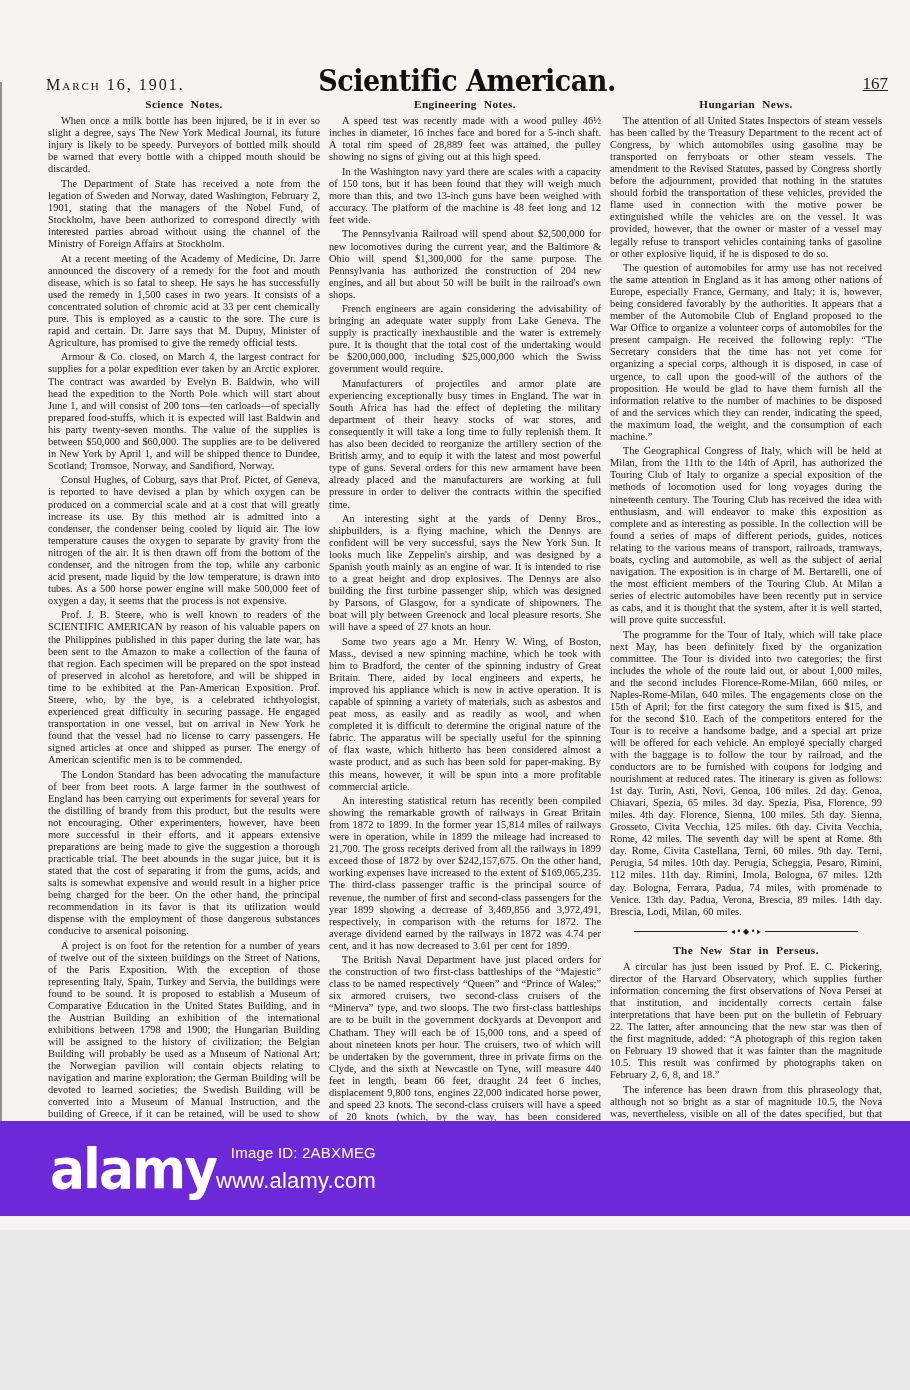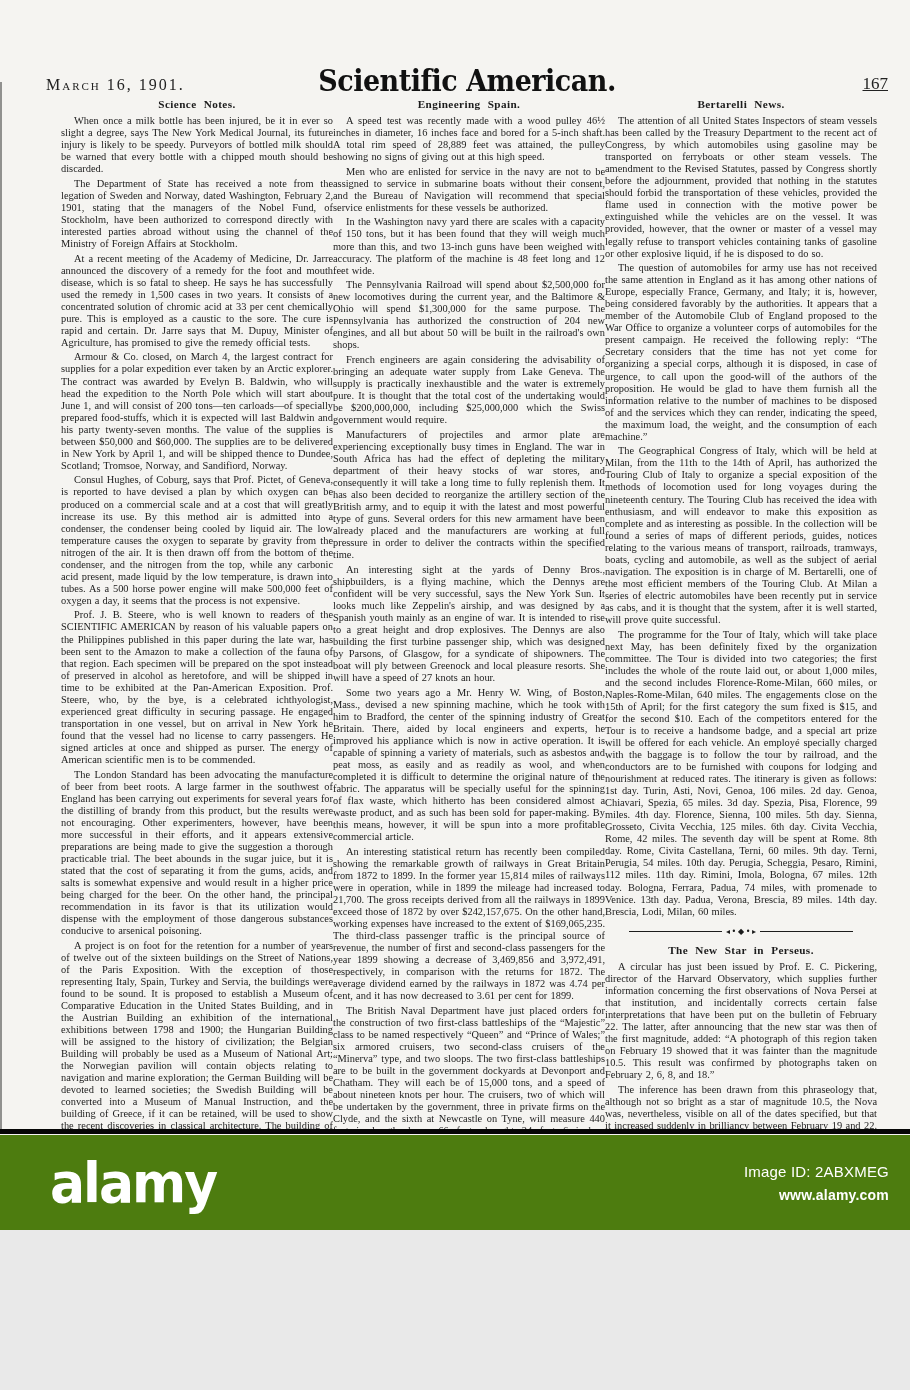--- a/index.html
+++ b/index.html
@@ -30,21 +30,21 @@
     font-weight:bold;font-size:27px;letter-spacing:-.5px;color:#111;
     transform:scaleY(1.08);
     flex:1;text-align:center;padding-bottom:0px;
   }
   .page-number{
     font-size:17px;color:#222;width:220px;text-align:right;padding-bottom:2px;text-decoration:underline;
   }
   
   .columns{
     position:absolute;top:96px;left:48px;right:20px;bottom:99px;
-    display:flex;gap:0;overflow:hidden;justify-content:center;
+    display:flex;gap:9px;overflow:hidden;
   }
   .col{
     width:272px;flex:0 0 272px;
     font-size:10.4px;line-height:12.05px;
     text-align:justify;
     word-spacing:.6px;
     overflow:hidden;
   }
   .section-heading{
     text-align:center;font-weight:bold;font-size:11.2px;
@@ -59,35 +59,35 @@
     display:flex;align-items:center;gap:4px;
     margin:9px 24px 7px 24px;height:10px;
   }
   .orn-line{flex:1;height:1px;background:#1c1c1c;}
   .orn-center{font-size:8px;line-height:8px;color:#1c1c1c;font-family:"DejaVu Sans",sans-serif;}
   
   .footer-edge{
     position:absolute;left:0;right:0;bottom:96px;height:5px;background:#060606;
   }
   .footer{
-    position:absolute;left:0;right:0;bottom:0;height:95px;background:#4d7c0f;
-    display:flex;align-items:center;justify-content:space-between;
+    position:absolute;left:0;right:0;bottom:14px;height:95px;background:#6d28d9;
+    display:flex;align-items:center;justify-content:flex-start;
     font-family:"Liberation Sans", sans-serif;
   }
   .alamy-logo{
     margin-left:50px;color:#ffffff;
     font-size:52px;font-weight:bold;letter-spacing:-2px;
     font-family:"DejaVu Sans", sans-serif;
     transform:scaleY(1.05);
   }
   .footer-right{
     margin-right:21px;text-align:right;color:#ffffff;
   }
   .image-id{font-size:15px;font-weight:normal;margin-bottom:7px;letter-spacing:.2px;}
-  .alamy-url{font-size:14px;font-weight:bold;letter-spacing:.2px;}
+  .alamy-url{font-size:22px;font-weight:normal;letter-spacing:.2px;}
 </style>
 </head>
 <body>
 
 <div class="page">
   <div class="scan-edge-left"></div>
 
   <div class="header">
     <div class="issue-date">March 16, 1901.</div>
     <div class="masthead">Scientific American.</div>
@@ -100,34 +100,33 @@
         <p class="body-par">When once a milk bottle has been injured, be it in ever so slight a degree, says The New York Medical Journal, its future injury is likely to be speedy.  Purveyors of bottled milk should be warned that every bottle with a chipped mouth should be discarded.</p>
         <p class="body-par">The Department of State has received a note from the legation of Sweden and Norway, dated Washington, February 2, 1901, stating that the managers of the Nobel Fund, of Stockholm, have been authorized to correspond directly with interested parties abroad without using the channel of the Ministry of Foreign Affairs at Stockholm.</p>
         <p class="body-par">At a recent meeting of the Academy of Medicine, Dr. Jarre announced the discovery of a remedy for the foot and mouth disease, which is so fatal to sheep.  He says he has successfully used the remedy in 1,500 cases in two years.  It consists of a concentrated solution of chromic acid at 33 per cent chemically pure.  This is employed as a caustic to the sore.  The cure is rapid and certain.  Dr. Jarre says that M. Dupuy, Minister of Agriculture, has promised to give the remedy official tests.</p>
         <p class="body-par">Armour &amp; Co. closed, on March 4, the largest contract for supplies for a polar expedition ever taken by an Arctic explorer.  The contract was awarded by Evelyn B. Baldwin, who will head the expedition to the North Pole which will start about June 1, and will consist of 200 tons—ten carloads—of specially prepared food-stuffs, which it is expected will last Baldwin and his party twenty-seven months.  The value of the supplies is between $50,000 and $60,000.  The supplies are to be delivered in New York by April 1, and will be shipped thence to Dundee, Scotland; Tromsoe, Norway, and Sandifiord, Norway.</p>
         <p class="body-par">Consul Hughes, of Coburg, says that Prof. Pictet, of Geneva, is reported to have devised a plan by which oxygen can be produced on a commercial scale and at a cost that will greatly increase its use.  By this method air is admitted into a condenser, the condenser being cooled by liquid air.  The low temperature causes the oxygen to separate by gravity from the nitrogen of the air.  It is then drawn off from the bottom of the condenser, and the nitrogen from the top, while any carbonic acid present, made liquid by the low temperature, is drawn into tubes.  As a 500 horse power engine will make 500,000 feet of oxygen a day, it seems that the process is not expensive.</p>
         <p class="body-par">Prof. J. B. Steere, who is well known to readers of the SCIENTIFIC AMERICAN by reason of his valuable papers on the Philippines published in this paper during the late war, has been sent to the Amazon to make a collection of the fauna of that region.  Each specimen will be prepared on the spot instead of preserved in alcohol as heretofore, and will be shipped in time to be exhibited at the Pan-American Exposition.  Prof. Steere, who, by the bye, is a celebrated ichthyologist, experienced great difficulty in securing passage.  He engaged transportation in one vessel, but on arrival in New York he found that the vessel had no license to carry passengers.  He signed articles at once and shipped as purser.  The energy of American scientific men is to be commended.</p>
         <p class="body-par">The London Standard has been advocating the manufacture of beer from beet roots.  A large farmer in the southwest of England has been carrying out experiments for several years for the distilling of brandy from this product, but the results were not encouraging.  Other experimenters, however, have been more successful in their efforts, and it appears extensive preparations are being made to give the suggestion a thorough practicable trial.  The beet abounds in the sugar juice, but it is stated that the cost of separating it from the gums, acids, and salts is somewhat expensive and would result in a higher price being charged for the beer.  On the other hand, the principal recommendation in its favor is that its utilization would dispense with the employment of those dangerous substances conducive to arsenical poisoning.</p>
         <p class="body-par">A project is on foot for the retention for a number of years of twelve out of the sixteen buildings on the Street of Nations, of the Paris Exposition.  With the exception of those representing Italy, Spain, Turkey and Servia, the buildings were found to be sound.  It is proposed to establish a Museum of Comparative Education in the United States Building, and in the Austrian Building an exhibition of the international exhibitions between 1798 and 1900; the Hungarian Building will be assigned to the history of civilization; the Belgian Building will probably be used as a Museum of National Art; the Norwegian pavilion will contain objects relating to navigation and marine exploration; the German Building will be devoted to learned societies; the Swedish Building will be converted into a Museum of Manual Instruction, and the building of Greece, if it can be retained, will be used to show the recent discoveries in classical architecture.  The building of Finland will be devoted to geography, and of Monaco to oceanography.  The building occupied by Great Britain will be reserved for sanitary science and bacteriology.</p>
       </div>
       <div class="col">
-        <div class="section-heading">Engineering Spain.</div>
+        <div class="section-heading">Engineering Notes.</div>
         <p class="body-par">A speed test was recently made with a wood pulley 46½ inches in diameter, 16 inches face and bored for a 5-inch shaft.  A total rim speed of 28,889 feet was attained, the pulley showing no signs of giving out at this high speed.</p>
-        <p class="body-par">Men who are enlisted for service in the navy are not to be assigned to service in submarine boats without their consent, and the Bureau of Navigation will recommend that special service enlistments for these vessels be authorized.</p>
         <p class="body-par">In the Washington navy yard there are scales with a capacity of 150 tons, but it has been found that they will weigh much more than this, and two 13-inch guns have been weighed with accuracy.  The platform of the machine is 48 feet long and 12 feet wide.</p>
         <p class="body-par">The Pennsylvania Railroad will spend about $2,500,000 for new locomotives during the current year, and the Baltimore &amp; Ohio will spend $1,300,000 for the same purpose.  The Pennsylvania has authorized the construction of 204 new engines, and all but about 50 will be built in the railroad's own shops.</p>
         <p class="body-par">French engineers are again considering the advisability of bringing an adequate water supply from Lake Geneva.  The supply is practically inexhaustible and the water is extremely pure.  It is thought that the total cost of the undertaking would be $200,000,000, including $25,000,000 which the Swiss government would require.</p>
         <p class="body-par">Manufacturers of projectiles and armor plate are experiencing exceptionally busy times in England.  The war in South Africa has had the effect of depleting the military department of their heavy stocks of war stores, and consequently it will take a long time to fully replenish them.  It has also been decided to reorganize the artillery section of the British army, and to equip it with the latest and most powerful type of guns.  Several orders for this new armament have been already placed and the manufacturers are working at full pressure in order to deliver the contracts within the specified time.</p>
         <p class="body-par">An interesting sight at the yards of Denny Bros., shipbuilders, is a flying machine, which the Dennys are confident will be very successful, says the New York Sun.  It looks much like Zeppelin's airship, and was designed by a Spanish youth mainly as an engine of war.  It is intended to rise to a great height and drop explosives.  The Dennys are also building the first turbine passenger ship, which was designed by Parsons, of Glasgow, for a syndicate of shipowners.  The boat will ply between Greenock and local pleasure resorts.  She will have a speed of 27 knots an hour.</p>
         <p class="body-par">Some two years ago a Mr. Henry W. Wing, of Boston, Mass., devised a new spinning machine, which he took with him to Bradford, the center of the spinning industry of Great Britain.  There, aided by local engineers and experts, he improved his appliance which is now in active operation.  It is capable of spinning a variety of materials, such as asbestos and peat moss, as easily and as readily as wool, and when completed it is difficult to determine the original nature of the fabric.  The apparatus will be specially useful for the spinning of flax waste, which hitherto has been considered almost a waste product, and as such has been sold for paper-making.  By this means, however, it will be spun into a more profitable commercial article.</p>
         <p class="body-par">An interesting statistical return has recently been compiled showing the remarkable growth of railways in Great Britain from 1872 to 1899.  In the former year 15,814 miles of railways were in operation, while in 1899 the mileage had increased to 21,700.  The gross receipts derived from all the railways in 1899 exceed those of 1872 by over $242,157,675.  On the other hand, working expenses have increased to the extent of $169,065,235.  The third-class passenger traffic is the principal source of revenue, the number of first and second-class passengers for the year 1899 showing a decrease of 3,469,856 and 3,972,491, respectively, in comparison with the returns for 1872.  The average dividend earned by the railways in 1872 was 4.74 per cent, and it has now decreased to 3.61 per cent for 1899.</p>
         <p class="body-par">The British Naval Department have just placed orders for the construction of two first-class battleships of the “Majestic” class to be named respectively “Queen” and “Prince of Wales;” six armored cruisers, two second-class cruisers of the “Minerva” type, and two sloops.  The two first-class battleships are to be built in the government dockyards at Devonport and Chatham.  They will each be of 15,000 tons, and a speed of about nineteen knots per hour.  The cruisers, two of which will be undertaken by the government, three in private firms on the Clyde, and the sixth at Newcastle on Tyne, will measure 440 feet in length, beam 66 feet, draught 24 feet 6 inches, displacement 9,800 tons, engines 22,000 indicated horse power, and speed 23 knots.  The second-class cruisers will have a speed of 20 knots (which, by the way, has been considered insufficient for this type of craft by naval experts), and will, together with the sloops, be built in the royal yards.</p>
       </div>
       <div class="col">
-        <div class="section-heading">Bertarelli News.</div>
+        <div class="section-heading">Hungarian News.</div>
         <p class="body-par">The attention of all United States Inspectors of steam vessels has been called by the Treasury Department to the recent act of Congress, by which automobiles using gasoline may be transported on ferryboats or other steam vessels.  The amendment to the Revised Statutes, passed by Congress shortly before the adjournment, provided that nothing in the statutes should forbid the transportation of these vehicles, provided the flame used in connection with the motive power be extinguished while the vehicles are on the vessel.  It was provided, however, that the owner or master of a vessel may legally refuse to transport vehicles containing tanks of gasoline or other explosive liquid, if he is disposed to do so.</p>
         <p class="body-par">The question of automobiles for army use has not received the same attention in England as it has among other nations of Europe, especially France, Germany, and Italy; it is, however, being considered favorably by the authorities.  It appears that a member of the Automobile Club of England proposed to the War Office to organize a volunteer corps of automobiles for the present campaign.  He received the following reply: “The Secretary considers that the time has not yet come for organizing a special corps, although it is disposed, in case of urgence, to call upon the good-will of the authors of the proposition.  He would be glad to have them furnish all the information relative to the number of machines to be disposed of and the services which they can render, indicating the speed, the maximum load, the weight, and the consumption of each machine.”</p>
         <p class="body-par">The Geographical Congress of Italy, which will be held at Milan, from the 11th to the 14th of April, has authorized the Touring Club of Italy to organize a special exposition of the methods of locomotion used for long voyages during the nineteenth century.  The Touring Club has received the idea with enthusiasm, and will endeavor to make this exposition as complete and as interesting as possible.  In the collection will be found a series of maps of different periods, guides, notices relating to the various means of transport, railroads, tramways, boats, cycling and automobile, as well as the subject of aerial navigation.  The exposition is in charge of M. Bertarelli, one of the most efficient members of the Touring Club.  At Milan a series of electric automobiles have been recently put in service as cabs, and it is thought that the system, after it is well started, will prove quite successful.</p>
         <p class="body-par">The programme for the Tour of Italy, which will take place next May, has been definitely fixed by the organization committee.  The Tour is divided into two categories; the first includes the whole of the route laid out, or about 1,000 miles, and the second includes Florence-Rome-Milan, 660 miles, or Naples-Rome-Milan, 640 miles.  The engagements close on the 15th of April; for the first category the sum fixed is $15, and for the second $10.  Each of the competitors entered for the Tour is to receive a handsome badge, and a special art prize will be offered for each vehicle.  An employé specially charged with the baggage is to follow the tour by railroad, and the conductors are to be furnished with coupons for lodging and nourishment at reduced rates.  The itinerary is given as follows: 1st day. Turin, Asti, Novi, Genoa, 106 miles.  2d day. Genoa, Chiavari, Spezia, 65 miles.  3d day. Spezia, Pisa, Florence, 99 miles.  4th day. Florence, Sienna, 100 miles.  5th day. Sienna, Grosseto, Civita Vecchia, 125 miles.  6th day. Civita Vecchia, Rome, 42 miles.  The seventh day will be spent at Rome.  8th day. Rome, Civita Castellana, Terni, 60 miles.  9th day. Terni, Perugia, 54 miles.  10th day. Perugia, Scheggia, Pesaro, Rimini, 112 miles.  11th day. Rimini, Imola, Bologna, 67 miles.  12th day. Bologna, Ferrara, Padua, 74 miles, with promenade to Venice.  13th day. Padua, Verona, Brescia, 89 miles.  14th day. Brescia, Lodi, Milan, 60 miles.</p>
         <div class="ornament">
           <span class="orn-line"></span>
           <span class="orn-center">◂ • ◆ • ▸</span>
           <span class="orn-line"></span>
         </div>
         <div class="section-heading">The New Star in Perseus.</div>

